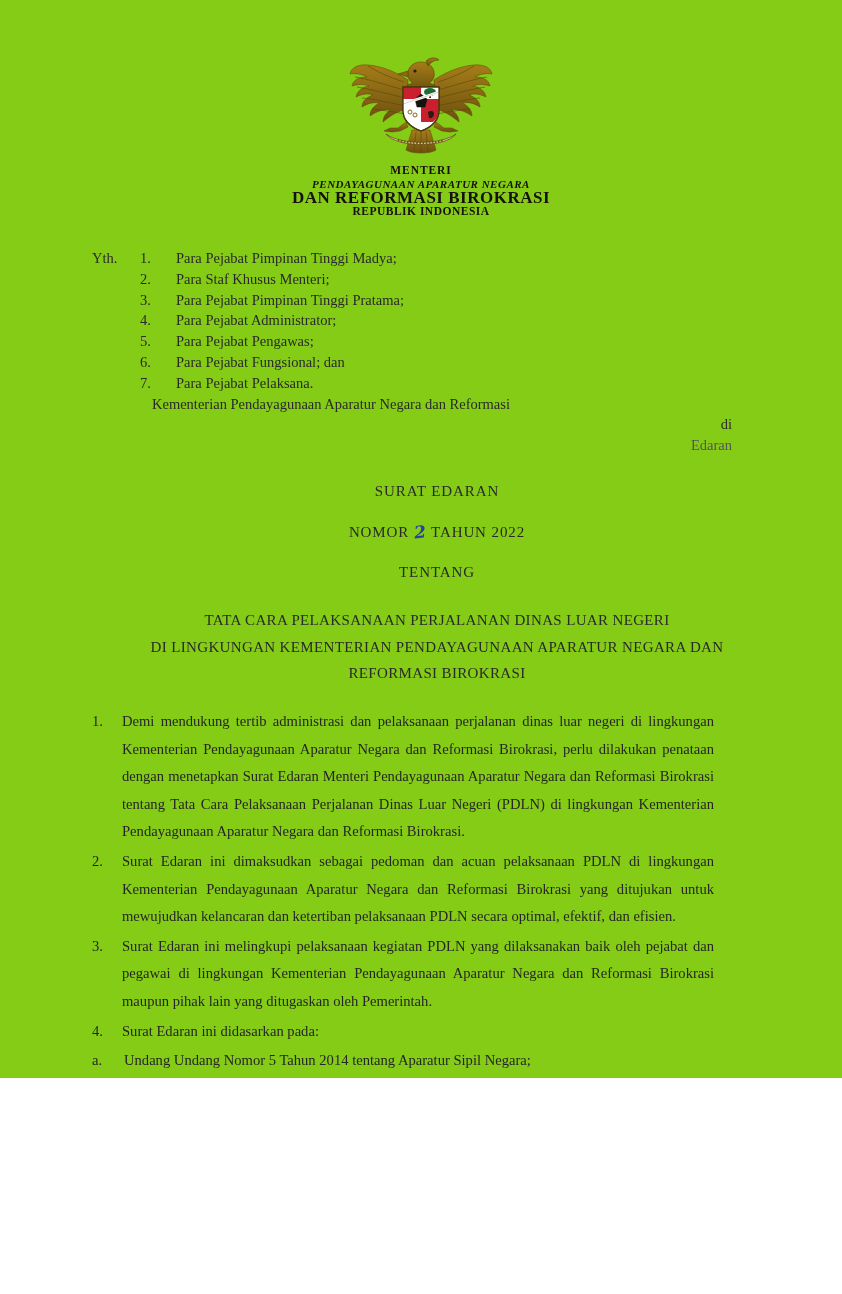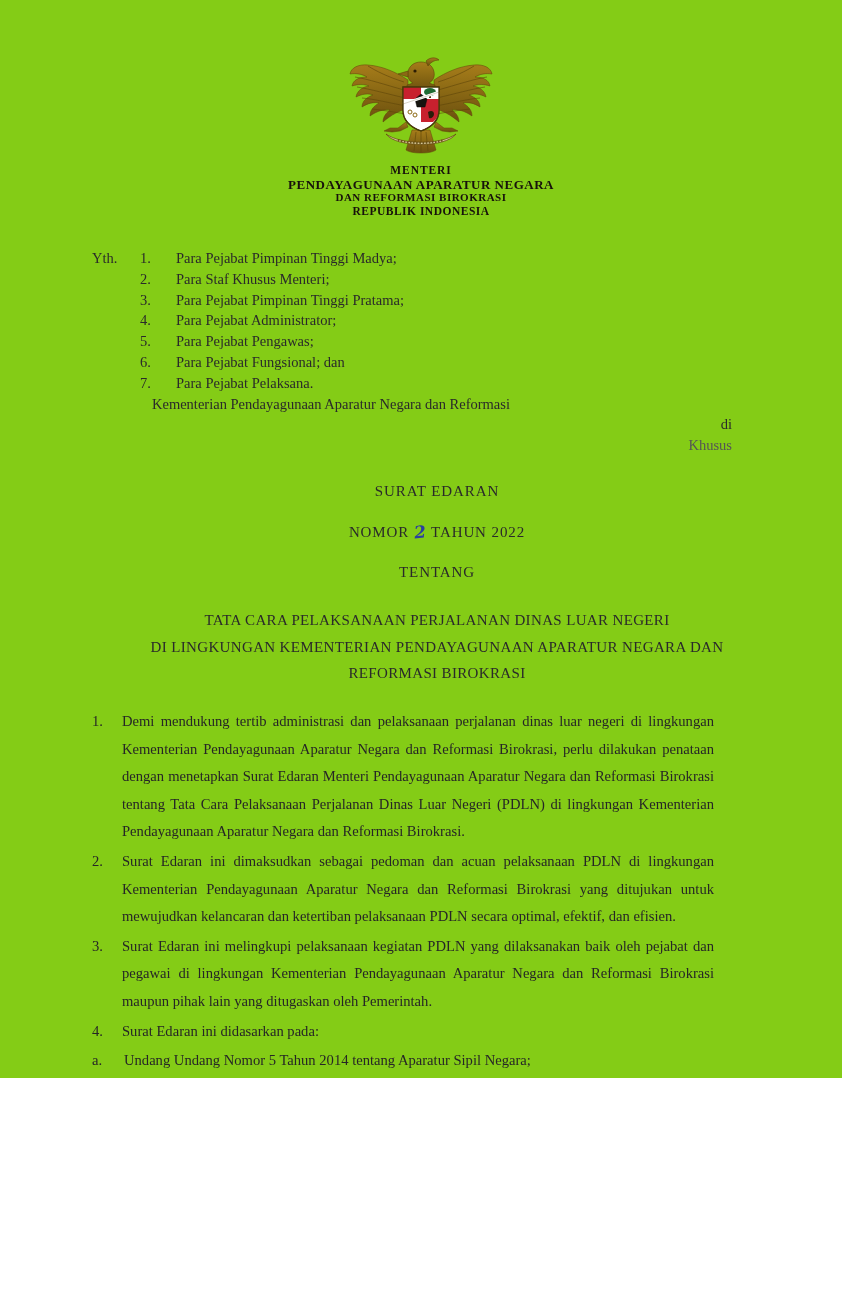--- a/index.html
+++ b/index.html
@@ -47,22 +47,22 @@
     font-weight: bold;
     letter-spacing: 0.4px;
     color: #17110b;
   }
   .lh-line {
     display: block;
     line-height: 13.5px;
     font-size: 11.5px;
   }
   .lh-line.l1 { font-size: 11.5px; letter-spacing: 0.9px; }
-  .lh-line.l2 { font-size: 13px; letter-spacing: 0.5px; }
-  .lh-line.l3 { font-size: 11px; letter-spacing: 0.5px; }
+  .lh-line.l2 { font-size: 11px; letter-spacing: 0.5px; font-style: italic; }
+  .lh-line.l3 { font-size: 17px; letter-spacing: 0.5px; }
   .lh-line.l4 { font-size: 11.5px; letter-spacing: 0.5px; }
 
   
   .addressee {
     position: absolute;
     left: 92px;
     top: 248px;
     width: 640px;
     font-size: 14.5px;
     line-height: 20.8px;
@@ -333,21 +333,21 @@
     </div>
 
     <div class="addr-row">
       <span class="addr-yth"></span>
       <span class="addr-num">7.</span>
       <span class="addr-text">Para Pejabat Pelaksana.</span>
     </div>
 
     <div class="addr-tail">Kementerian Pendayagunaan Aparatur Negara dan Reformasi</div>
     <div class="addr-di">di</div>
-    <div class="addr-tempat">Khusus</div>
+    <div class="addr-tempat">Edaran</div>
   </div>
 
   <div class="titleblock">
     <div class="t-surat">SURAT EDARAN</div>
 
     <div class="t-nomor">
       <span>NOMOR</span><span class="handwritten-number">2</span><span>TAHUN 2022</span>
     </div>
 
     <div class="t-tentang">TENTANG</div>

